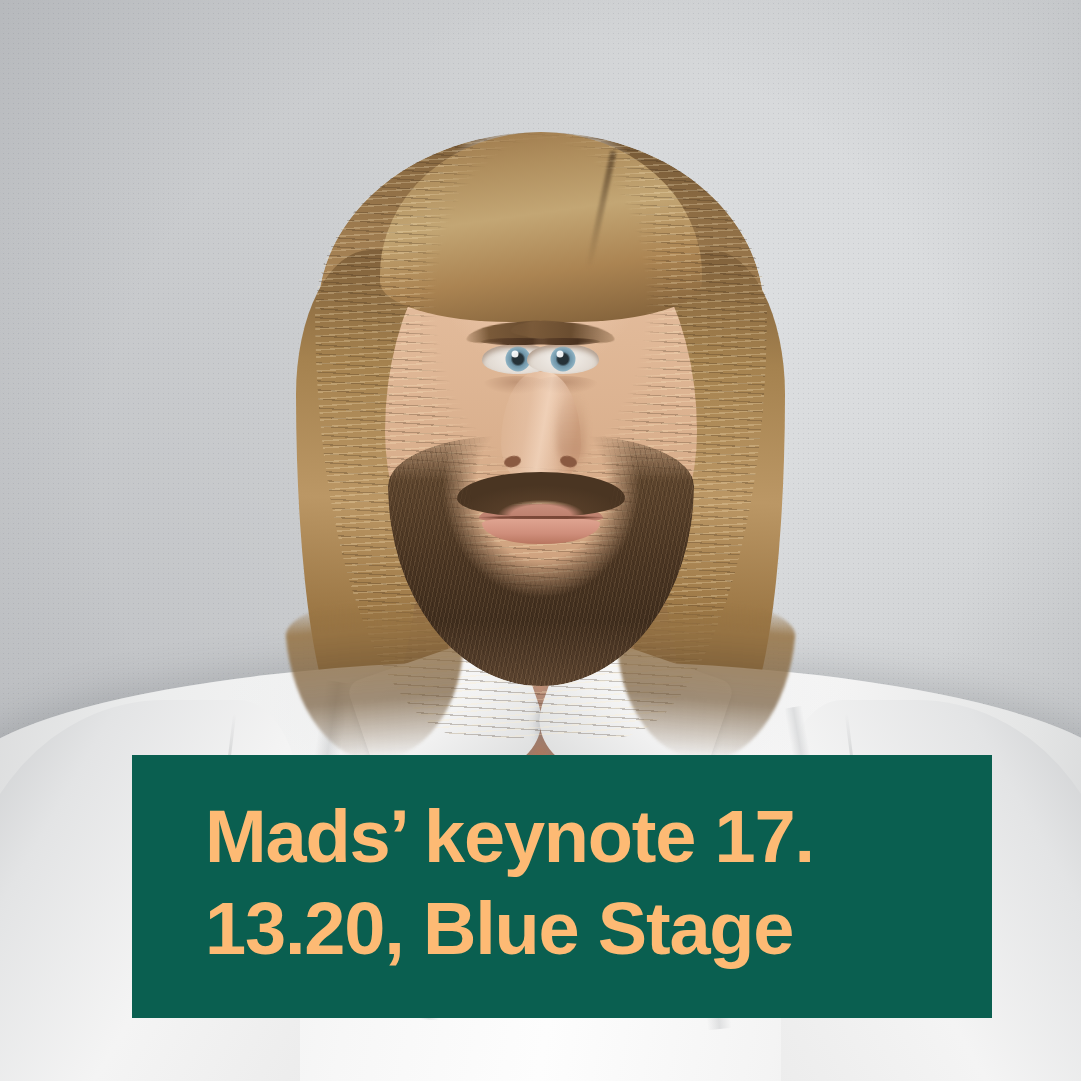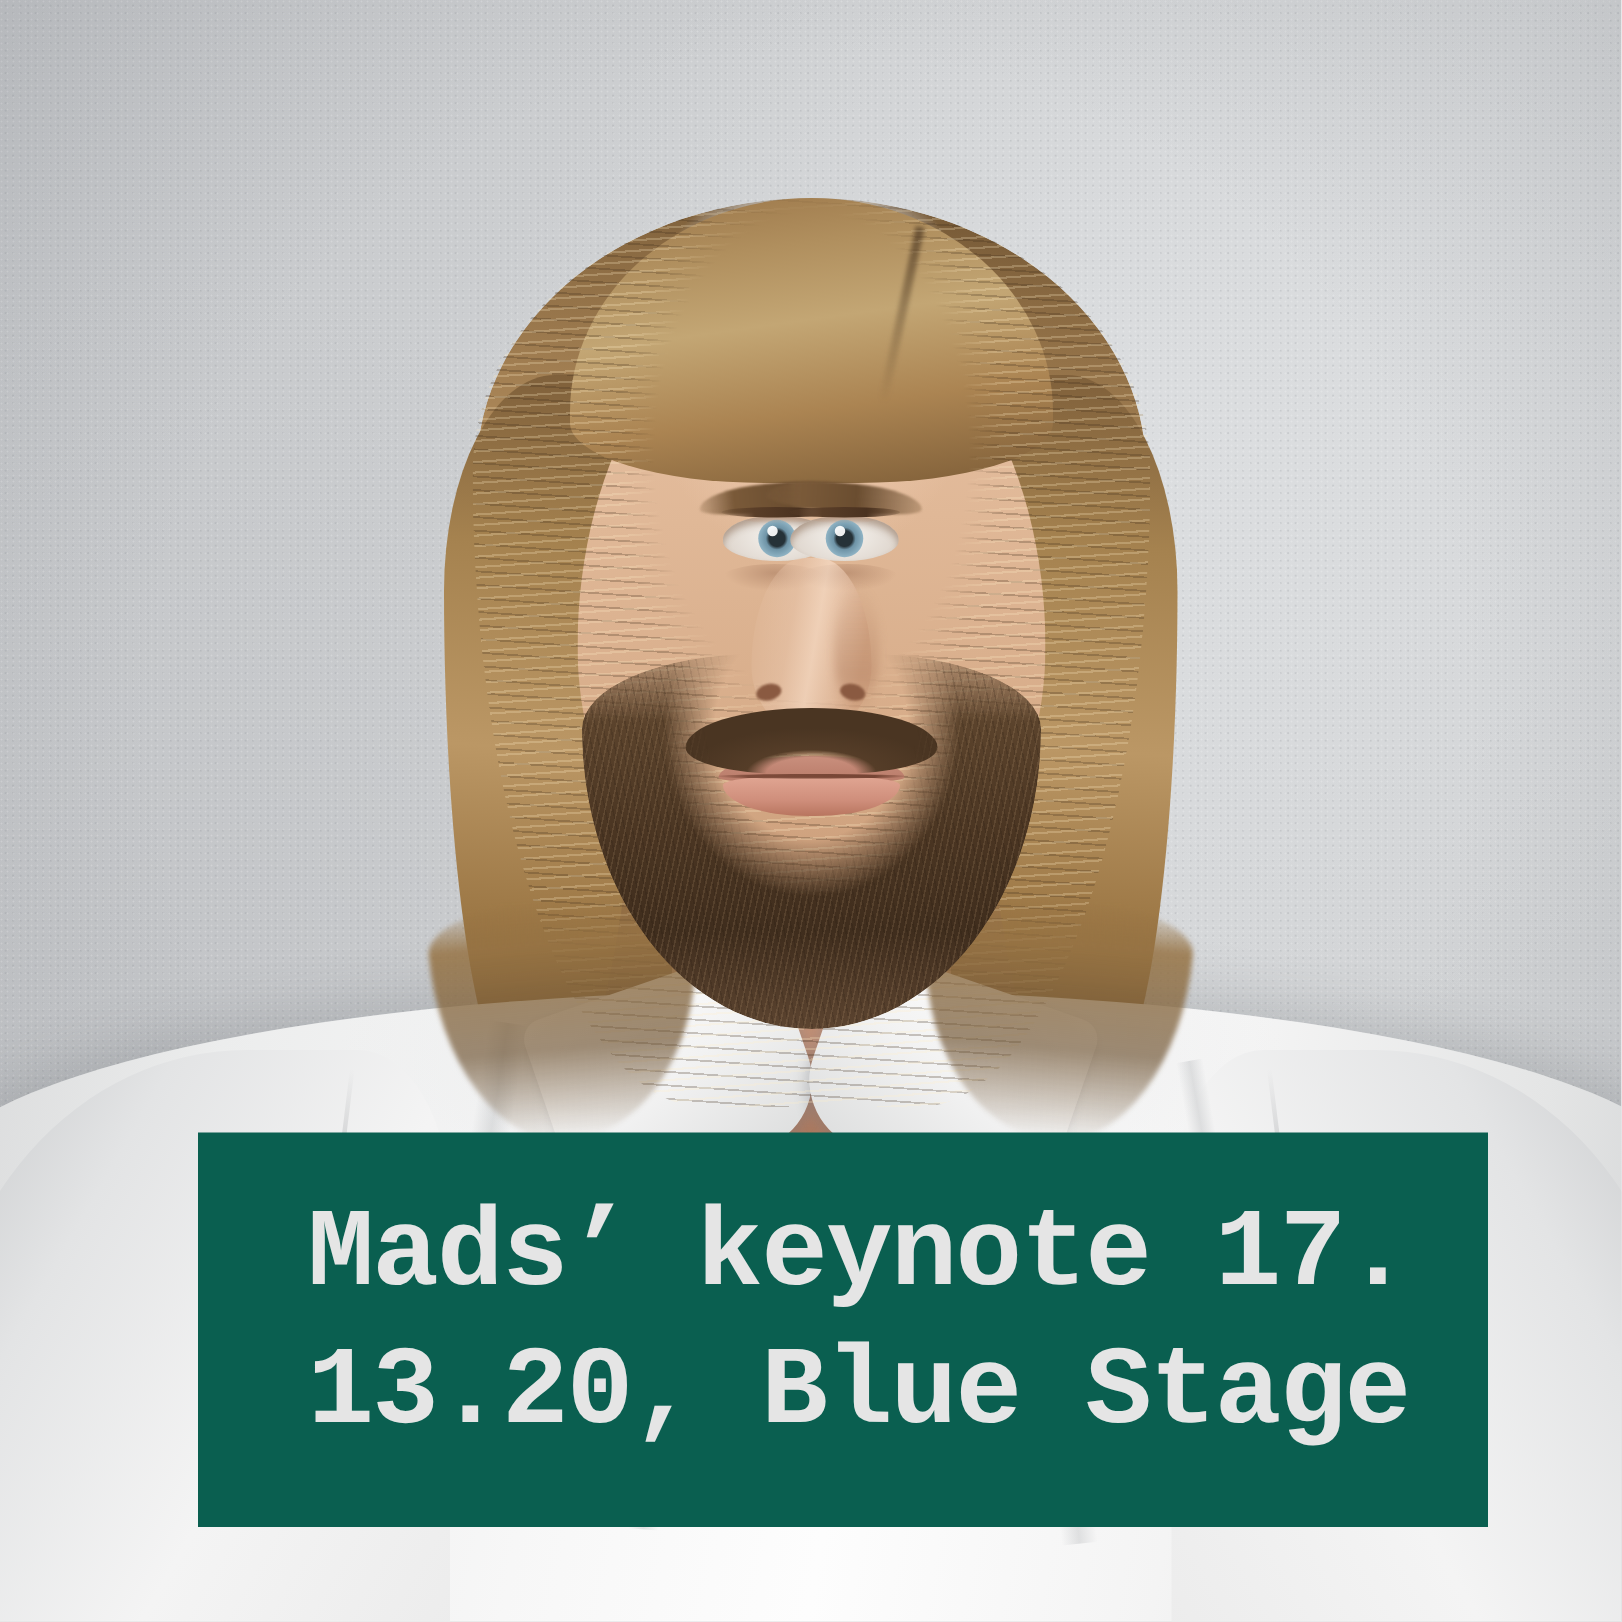--- a/index.html
+++ b/index.html
@@ -335,22 +335,22 @@
     left: 132px;
     top: 755px;
     width: 860px;
     height: 263px;
     background: #0a5f50;
     box-sizing: border-box;
     padding: 36px 44px 0 73px;
   }
   .caption-text {
     margin: 0;
-    color: #e5e5e5;
-    font-family: Liberation Mono, monospace;
+    color: #fdba74;
+    font-family: Liberation Sans, sans-serif;
     font-weight: bold;
     font-size: 74px;
     line-height: 92px;
     letter-spacing: -1.2px;
     white-space: pre-line;
   }
 </style>
 </head>
 <body>
 

